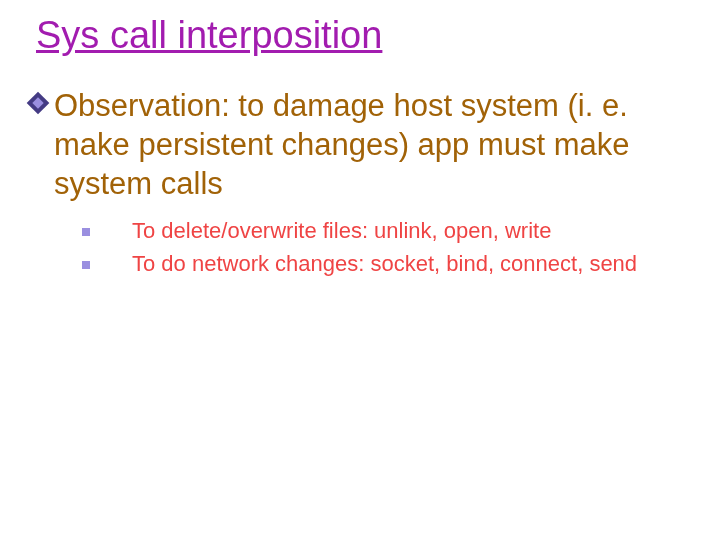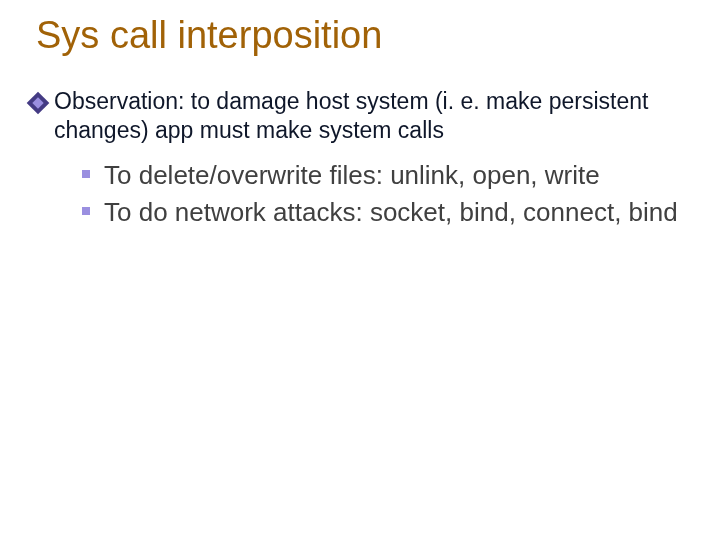--- a/index.html
+++ b/index.html
@@ -11,31 +11,32 @@
     font-family: Verdana, Geneva, sans-serif;
     color: #000000;
     overflow: hidden;
   }
   .slide {
     padding: 10px 20px 20px 30px;
     box-sizing: border-box;
   }
   .title {
     font-size: 38px;
-    color: #a16207;
+    color: #a21caf;
     margin: 4px 0 30px 6px;
     font-weight: normal;
+    text-decoration: underline;
   }
   .level1 {
     display: flex;
     align-items: flex-start;
-    font-size: 23px;
+    font-size: 31px;
     line-height: 1.25;
     margin-bottom: 14px;
-    color: #0f172a;
+    color: #a16207;
   }
   .bullet-diamond {
     width: 16px;
     height: 16px;
     flex: 0 0 16px;
     margin-top: 8px;
     margin-right: 8px;
     position: relative;
   }
   .bullet-diamond .outer {
@@ -59,24 +60,25 @@
   .level1-text {
     flex: 1;
   }
   .level2-group {
     margin-left: 52px;
     margin-bottom: 28px;
   }
   .level2 {
     display: flex;
     align-items: flex-start;
-    font-size: 26px;
+    font-size: 22px;
     line-height: 1.3;
     margin-bottom: 4px;
-    color: #404040;
+    color: #ef4444;
+    gap: 28px;
   }
   .bullet-square {
     width: 8px;
     height: 8px;
     flex: 0 0 8px;
     background: #9a8fe0;
     margin-top: 11px;
     margin-right: 14px;
   }
   .level2-text {
@@ -96,17 +98,17 @@
     </div>
     <div class="level1-text">Observation:   to damage host system (i. e. make persistent changes)  app must make system calls</div>
   </div>
   <div class="level2-group">
     <div class="level2">
       <div class="bullet-square"></div>
       <div class="level2-text">To delete/overwrite files:     unlink, open, write</div>
     </div>
     <div class="level2">
       <div class="bullet-square"></div>
-      <div class="level2-text">To do network attacks:    socket, bind, connect, bind</div>
+      <div class="level2-text">To do network changes:    socket, bind, connect, send</div>
     </div>
   </div>
 
 </div>
 
 </body></html>

